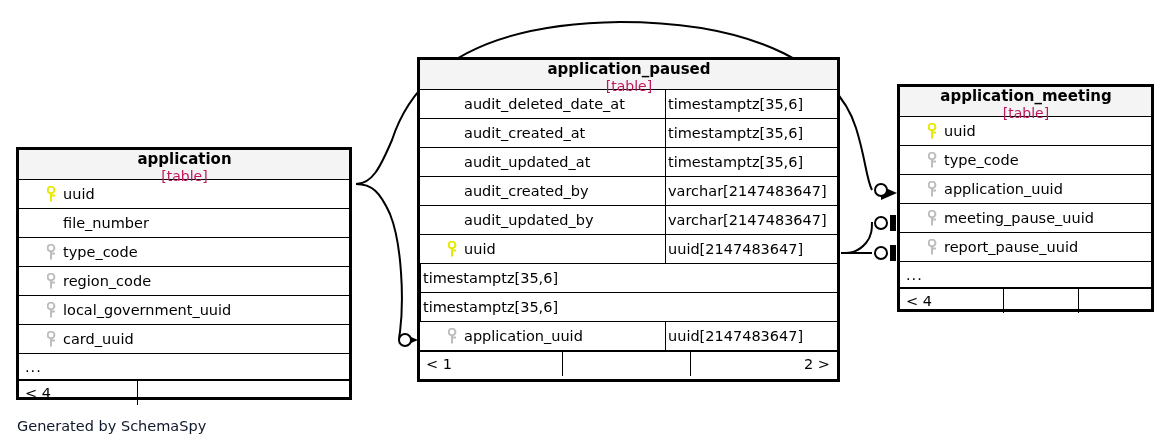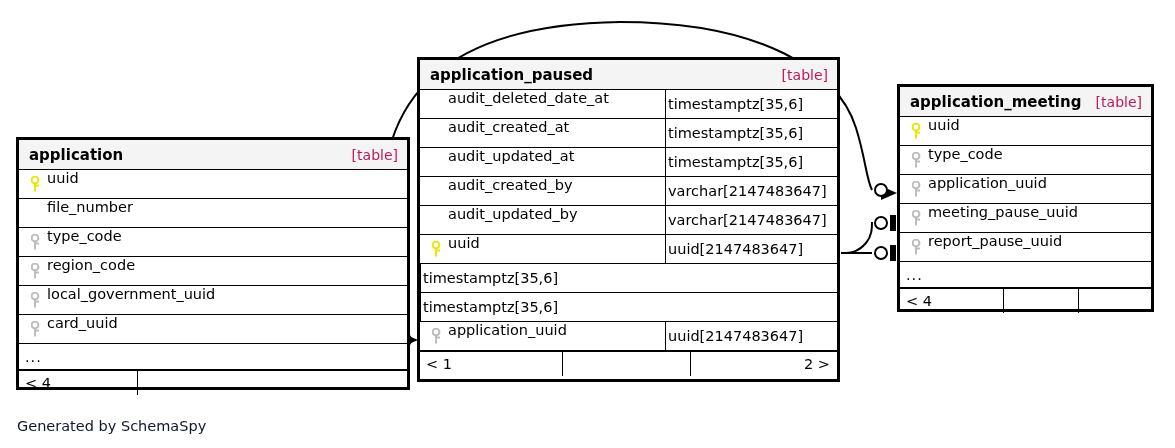--- a/index.html
+++ b/index.html
@@ -33,20 +33,21 @@
 
   .tbl-header {
     background: #f4f4f4;
     border-bottom: 1px solid #000000;
     height: 30px;
     display: flex;
     align-items: center;
     justify-content: space-between;
     padding: 0 9px 0 10px;
     box-sizing: border-box;
+    flex-direction: column;
   }
   .tbl-name {
     font-weight: bold;
     font-size: 15px;
     color: #000;
     letter-spacing: 0px;
   }
   .tbl-kind {
     font-size: 14px;
     color: #be185d;
@@ -56,23 +57,24 @@
     height: 29px;
     display: flex;
     align-items: stretch;
     border-bottom: 1px solid #000000;
     box-sizing: border-box;
   }
   .tbl-row:last-of-type { border-bottom: none; }
 
   .cell-name {
     display: flex;
+    align-items: center;
     flex: 1 1 auto;
     min-width: 0;
-    padding-left: 6px;
+    padding-left: 22px;
     box-sizing: border-box;
   }
   .cell-type {
     display: flex;
     align-items: center;
     flex: 0 0 auto;
     border-left: 1px solid #000000;
     padding-left: 2px;
     box-sizing: border-box;
     font-size: 14.5px;
@@ -116,21 +118,21 @@
     align-items: center;
     font-size: 14.5px;
     color: #000;
     box-sizing: border-box;
   }
   .foot-left { padding-left: 6px; justify-content: flex-start; }
   .foot-mid  { border-left: 1px solid #000; }
   .foot-right{ border-left: 1px solid #000; justify-content: flex-end; padding-right: 7px; }
 
   
-  #tbl-application        { left: 16px;  top: 137px; width: 394px; height: 253px; }
+  #tbl-application        { left: 16px;  top: 147px; width: 336px; height: 253px; }
   #tbl-application-paused { left: 417px; top: 57px;  width: 423px; height: 325px; }
   #tbl-application-meeting{ left: 897px; top: 84px;  width: 257px; height: 228px; }
 
   #tbl-application-paused .cell-type { width: 172px; flex: 0 0 172px; }
 
   #tbl-application .foot-left  { width: 118px; flex: 0 0 118px; }
   #tbl-application .foot-mid   { width: 97px;  flex: 0 0 97px; }
   #tbl-application .foot-right { flex: 1 1 auto; }
 
   #tbl-application-paused .foot-left  { width: 142px; flex: 0 0 142px; }

